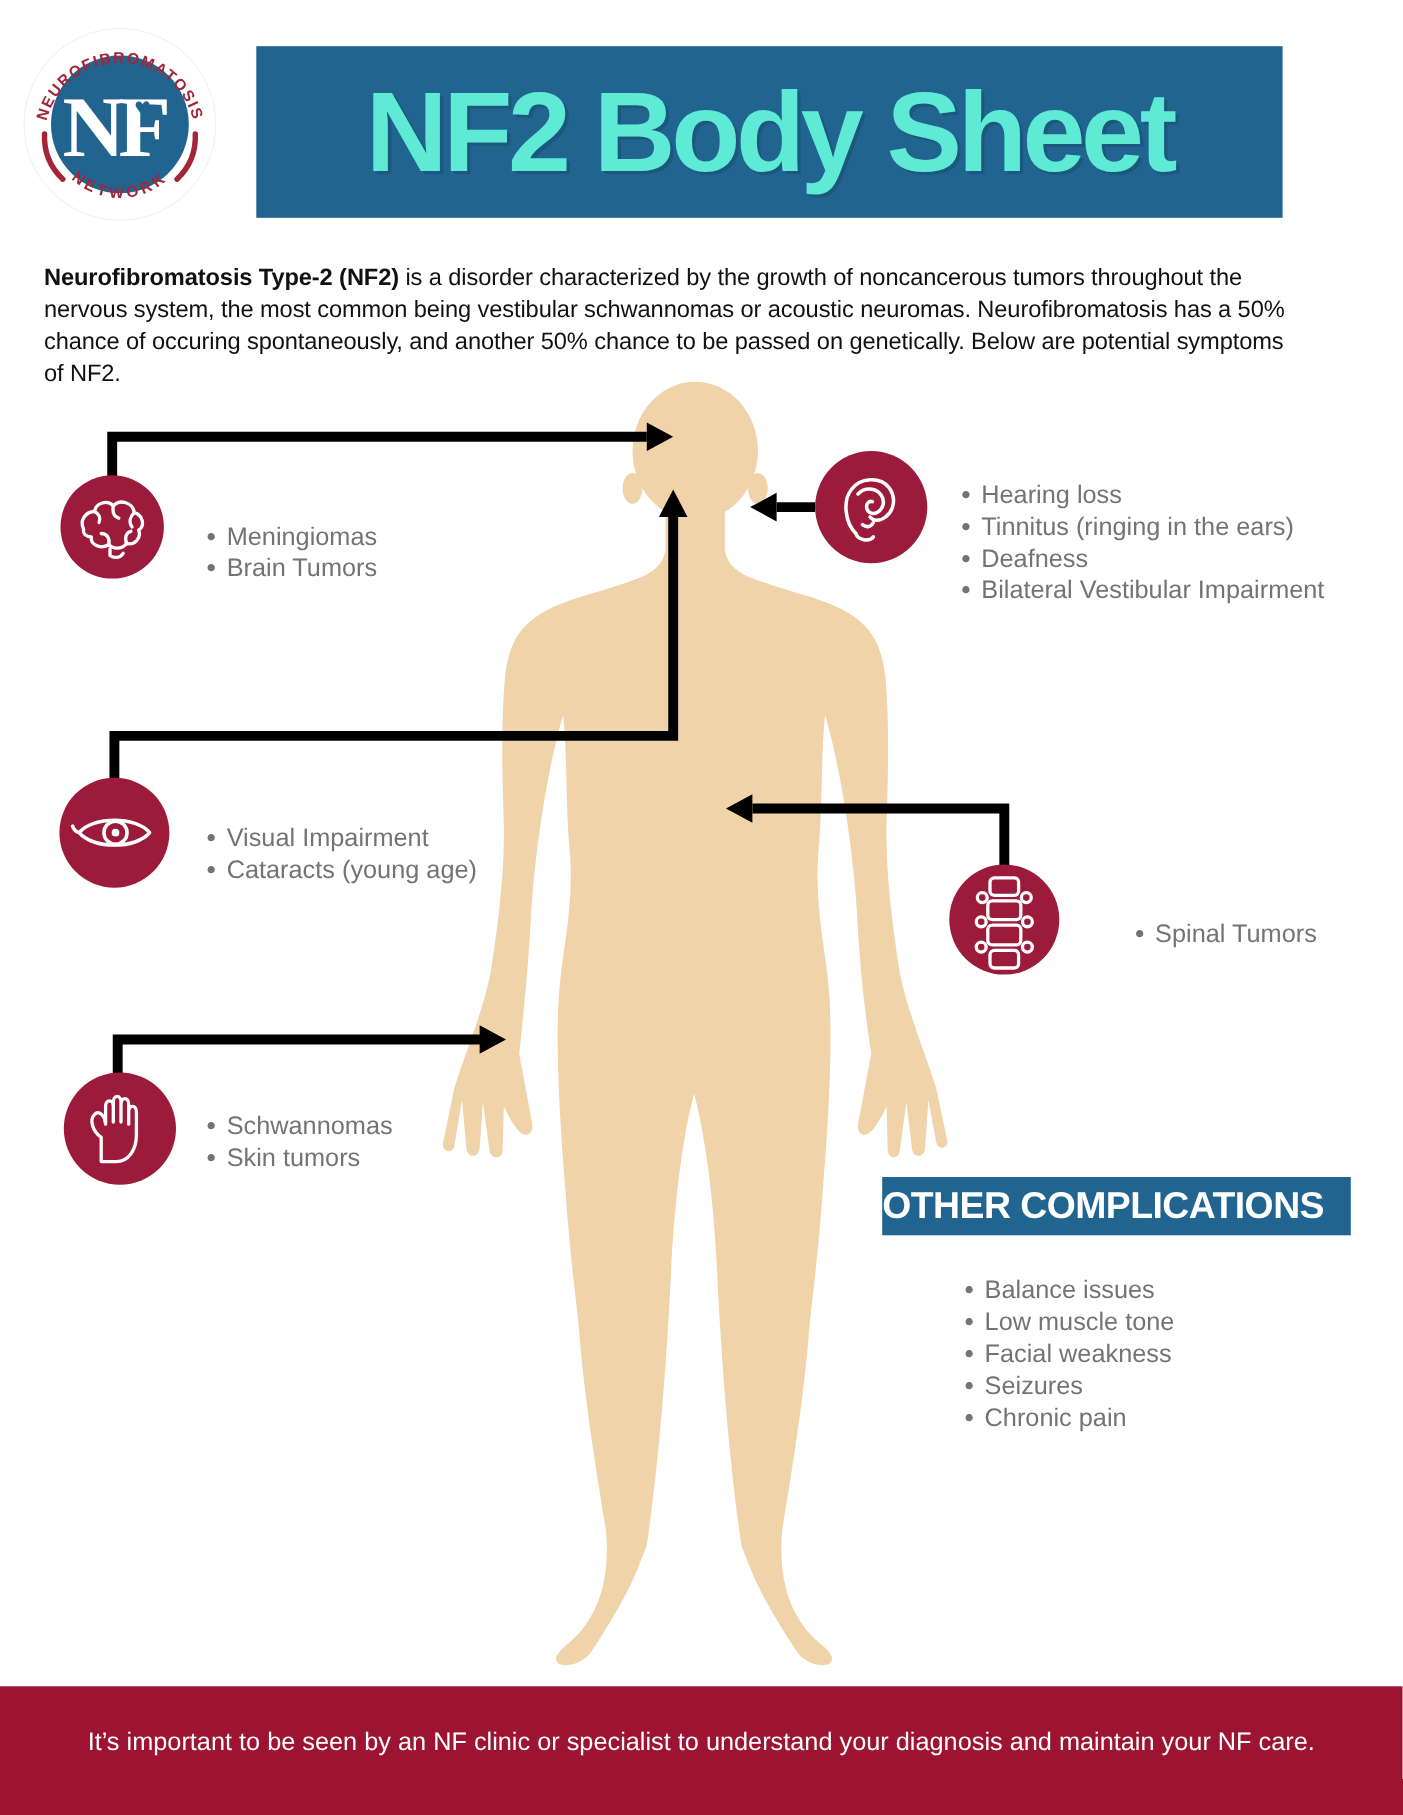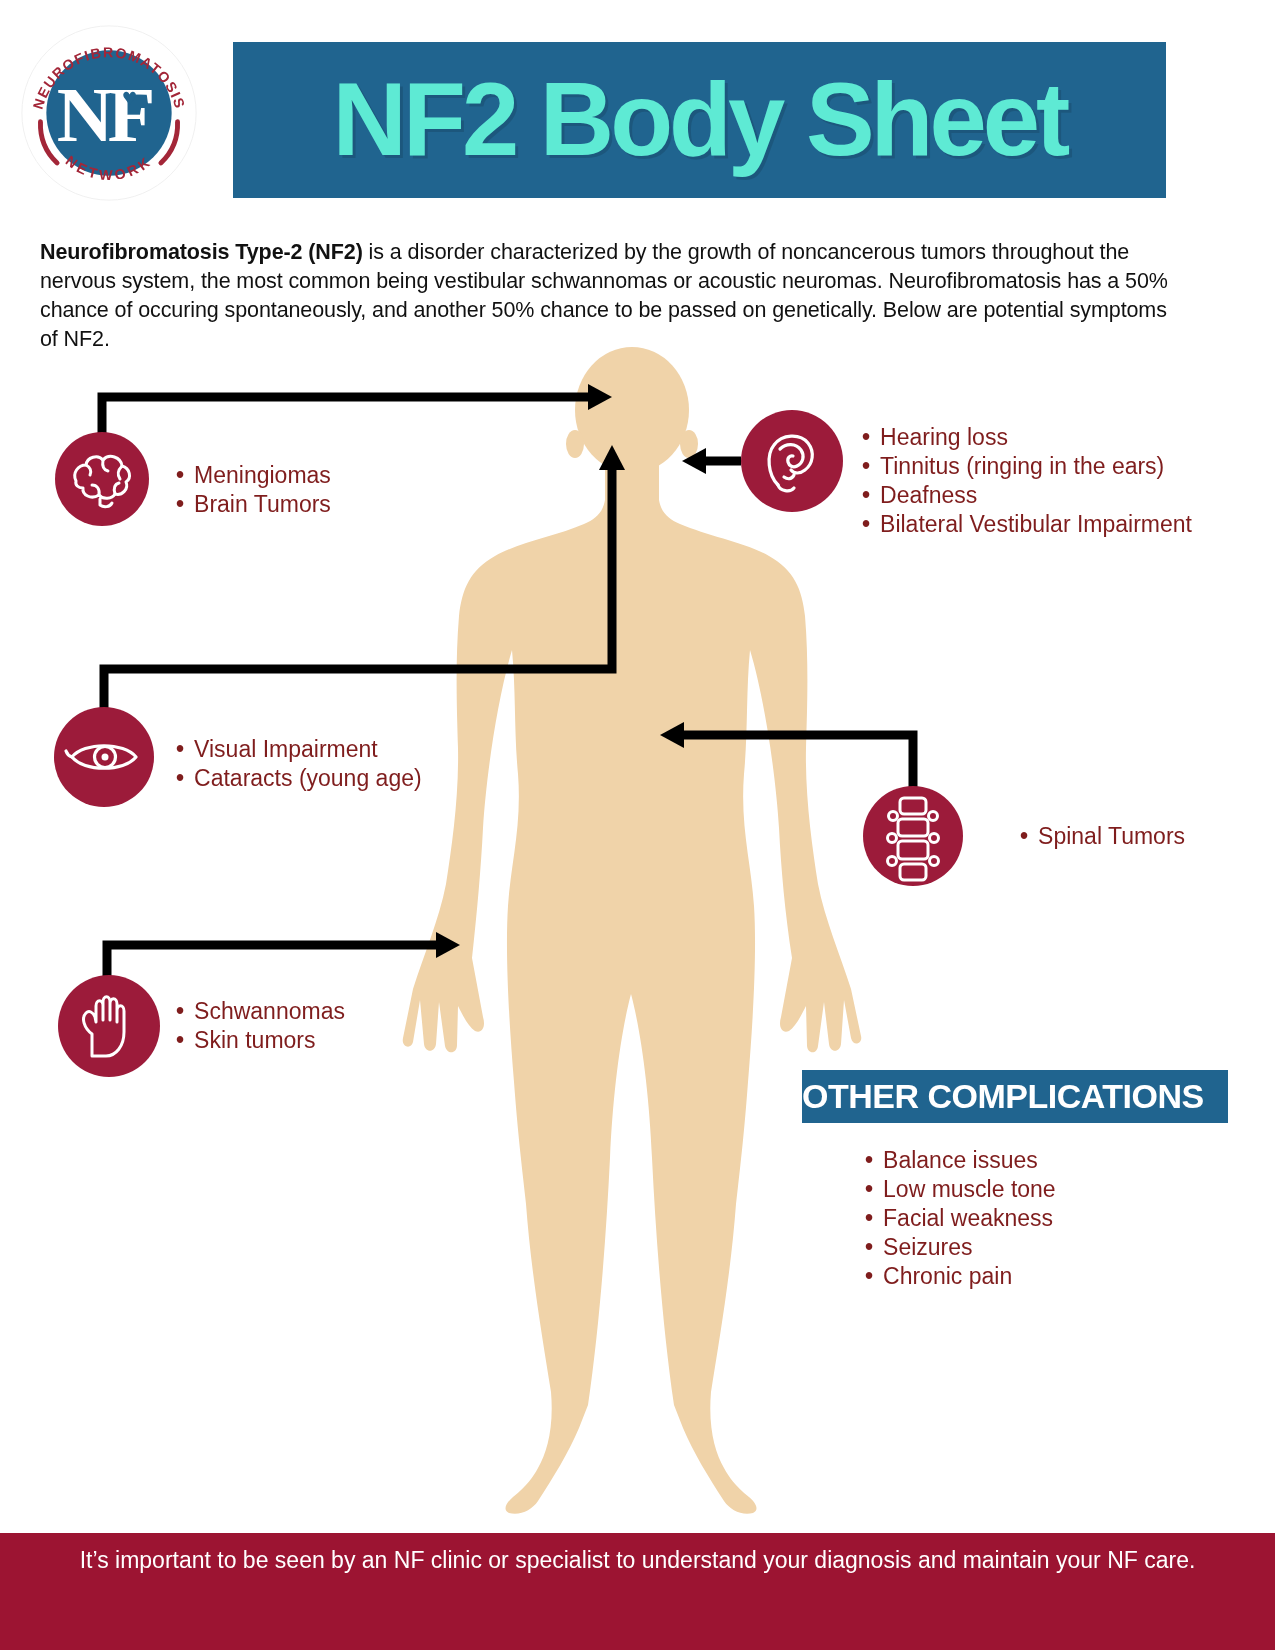--- a/index.html
+++ b/index.html
@@ -20,39 +20,39 @@
   }
   
   .intro{
     left:40px;top:238px;width:1145px;font-size:21.5px;line-height:29px;
     letter-spacing:-0.1px;color:#111111;margin:0;
   }
   
   .diagram{left:0;top:0;width:1275px;height:1650px;}
   
   .callout-list{
-    list-style:none;margin:0;padding:0;font-size:23px;line-height:29px;color:#7f1d1d;
+    list-style:none;margin:12px;padding:0;font-size:23px;line-height:29px;color:#737373;
   }
   .callout-list li::before{content:"•";font-weight:bold;margin-right:10px;}
   .brain-list{left:176px;top:461px;}
   .ear-list{left:862px;top:423px;}
   .eye-list{left:176px;top:735px;}
   .hand-list{left:176px;top:997px;}
   .spine-list{left:1020px;top:822px;}
   .oc-list{left:865px;top:1146px;}
   
   .oc-banner{
     left:802px;top:1070px;width:426px;height:53px;background:#20648F;
     color:#ffffff;font-size:34px;font-weight:bold;line-height:53px;
     box-sizing:border-box;letter-spacing:-0.5px;white-space:nowrap;
   }
   
   .footer{
     left:0;top:1533px;width:1275px;height:117px;background:#9C1432;color:#ffffff;
-    text-align:center;font-size:23px;line-height:34px;padding-top:10px;box-sizing:border-box;
+    text-align:center;font-size:23px;line-height:34px;padding-top:33px;box-sizing:border-box;
   }
   .footer b{font-weight:bold;}
 </style>
 </head>
 <body>
 
 <svg class="abs logo" viewBox="0 0 190 190">
   <defs>
     <path id="arcTop" d="M 25 108 A 70 70 0 1 1 165 108"></path>
     <path id="arcBottom" d="M 33 120 A 66 66 0 0 0 157 120"></path>

